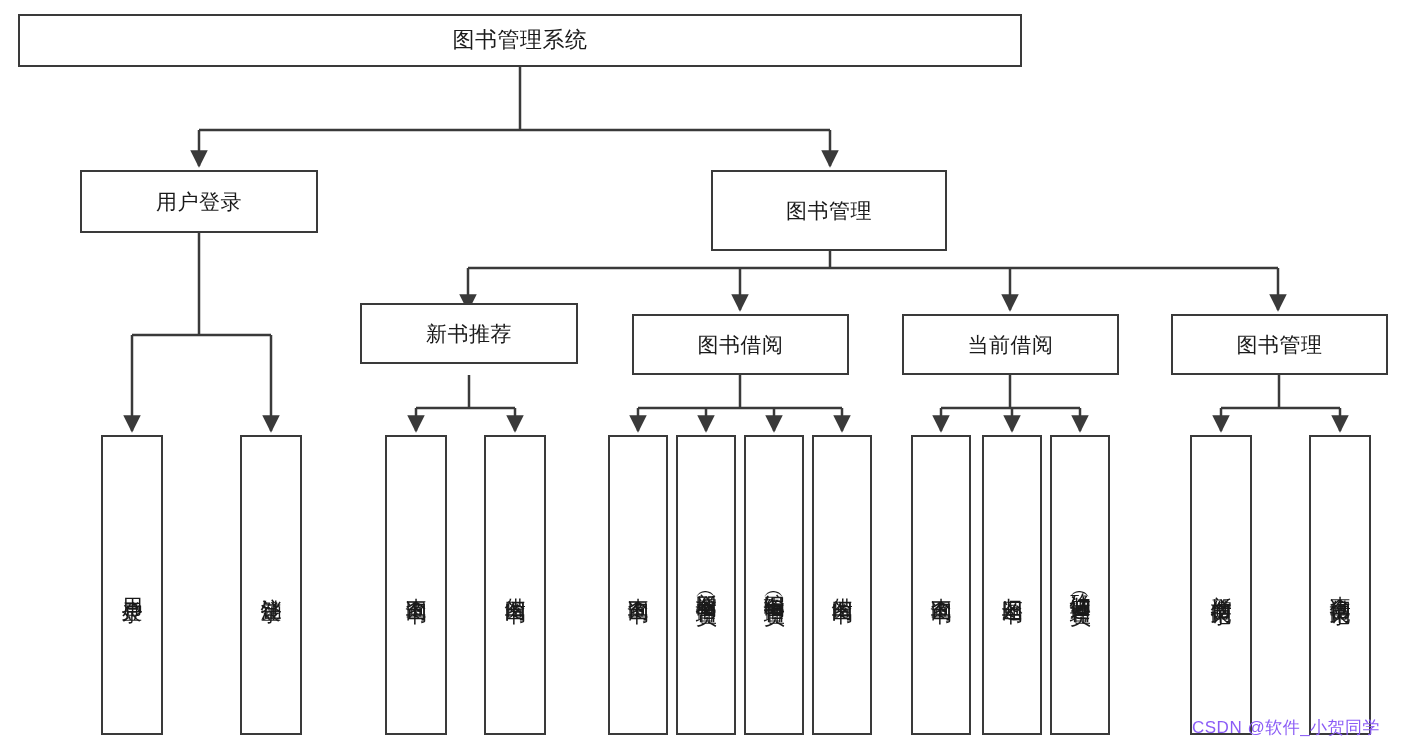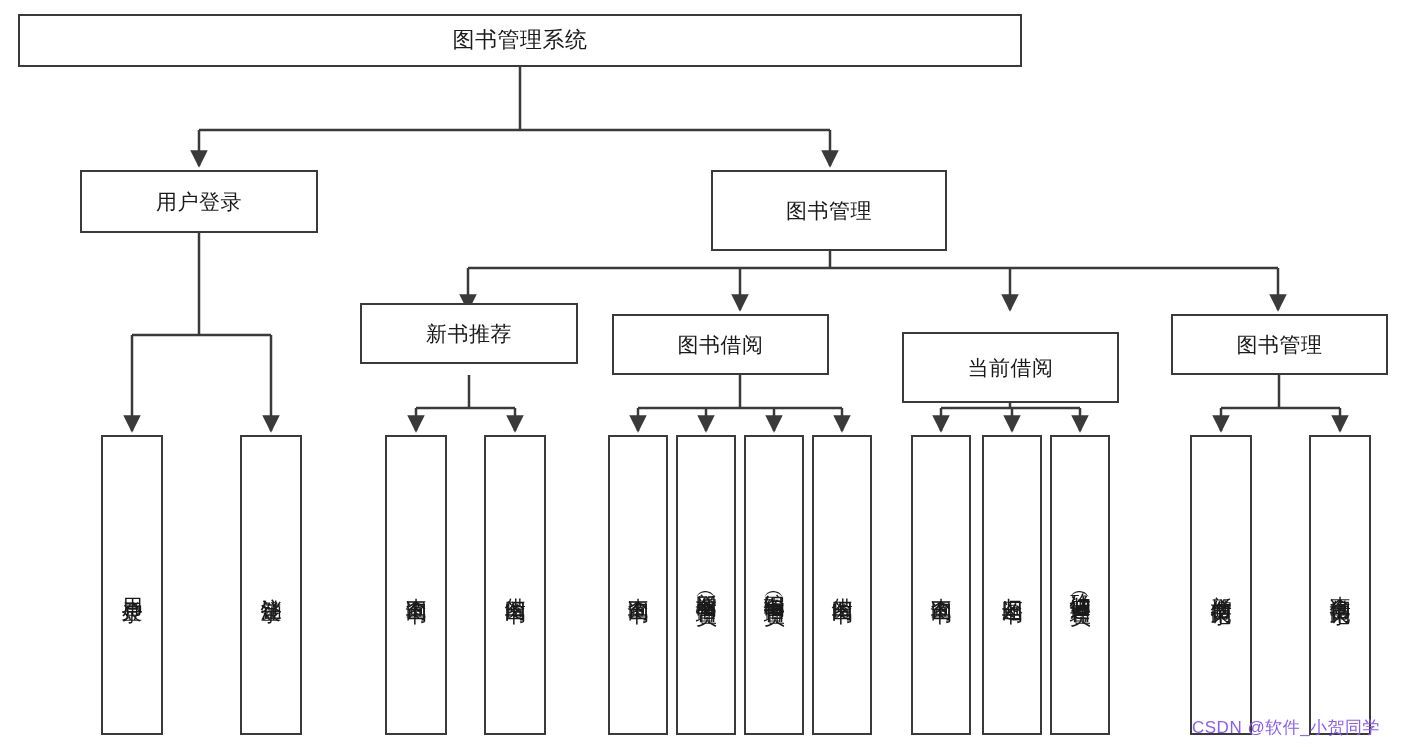--- a/index.html
+++ b/index.html
@@ -128,24 +128,24 @@
   <div class="node h" style="left:80px; top:170px; width:238px; height:63px;">
     <span>用户登录</span>
   </div>
   <div class="node h" style="left:711px; top:170px; width:236px; height:81px;">
     <span>图书管理</span>
   </div>
 
   <div class="node h" style="left:360px; top:303px; width:218px; height:61px;">
     <span>新书推荐</span>
   </div>
-  <div class="node h" style="left:612px; top:314px; width:217px; height:61px;align-items:center;">
+  <div class="node h" style="left:632px; top:314px; width:217px; height:61px;align-items:center;">
     <span>图书借阅</span>
   </div>
-  <div class="node h" style="left:902px; top:332px; width:217px; height:71px;">
+  <div class="node h" style="left:902px; top:314px; width:217px; height:61px;">
     <span>当前借阅</span>
   </div>
   <div class="node h" style="left:1171px; top:314px; width:217px; height:61px;">
     <span>图书管理</span>
   </div>
 
   <div class="node v" style="left:101px; top:435px; width:62px; height:300px;">
     <span class="vtext">用户登录</span>
   </div>
   <div class="node v" style="left:240px; top:435px; width:62px; height:300px;">

